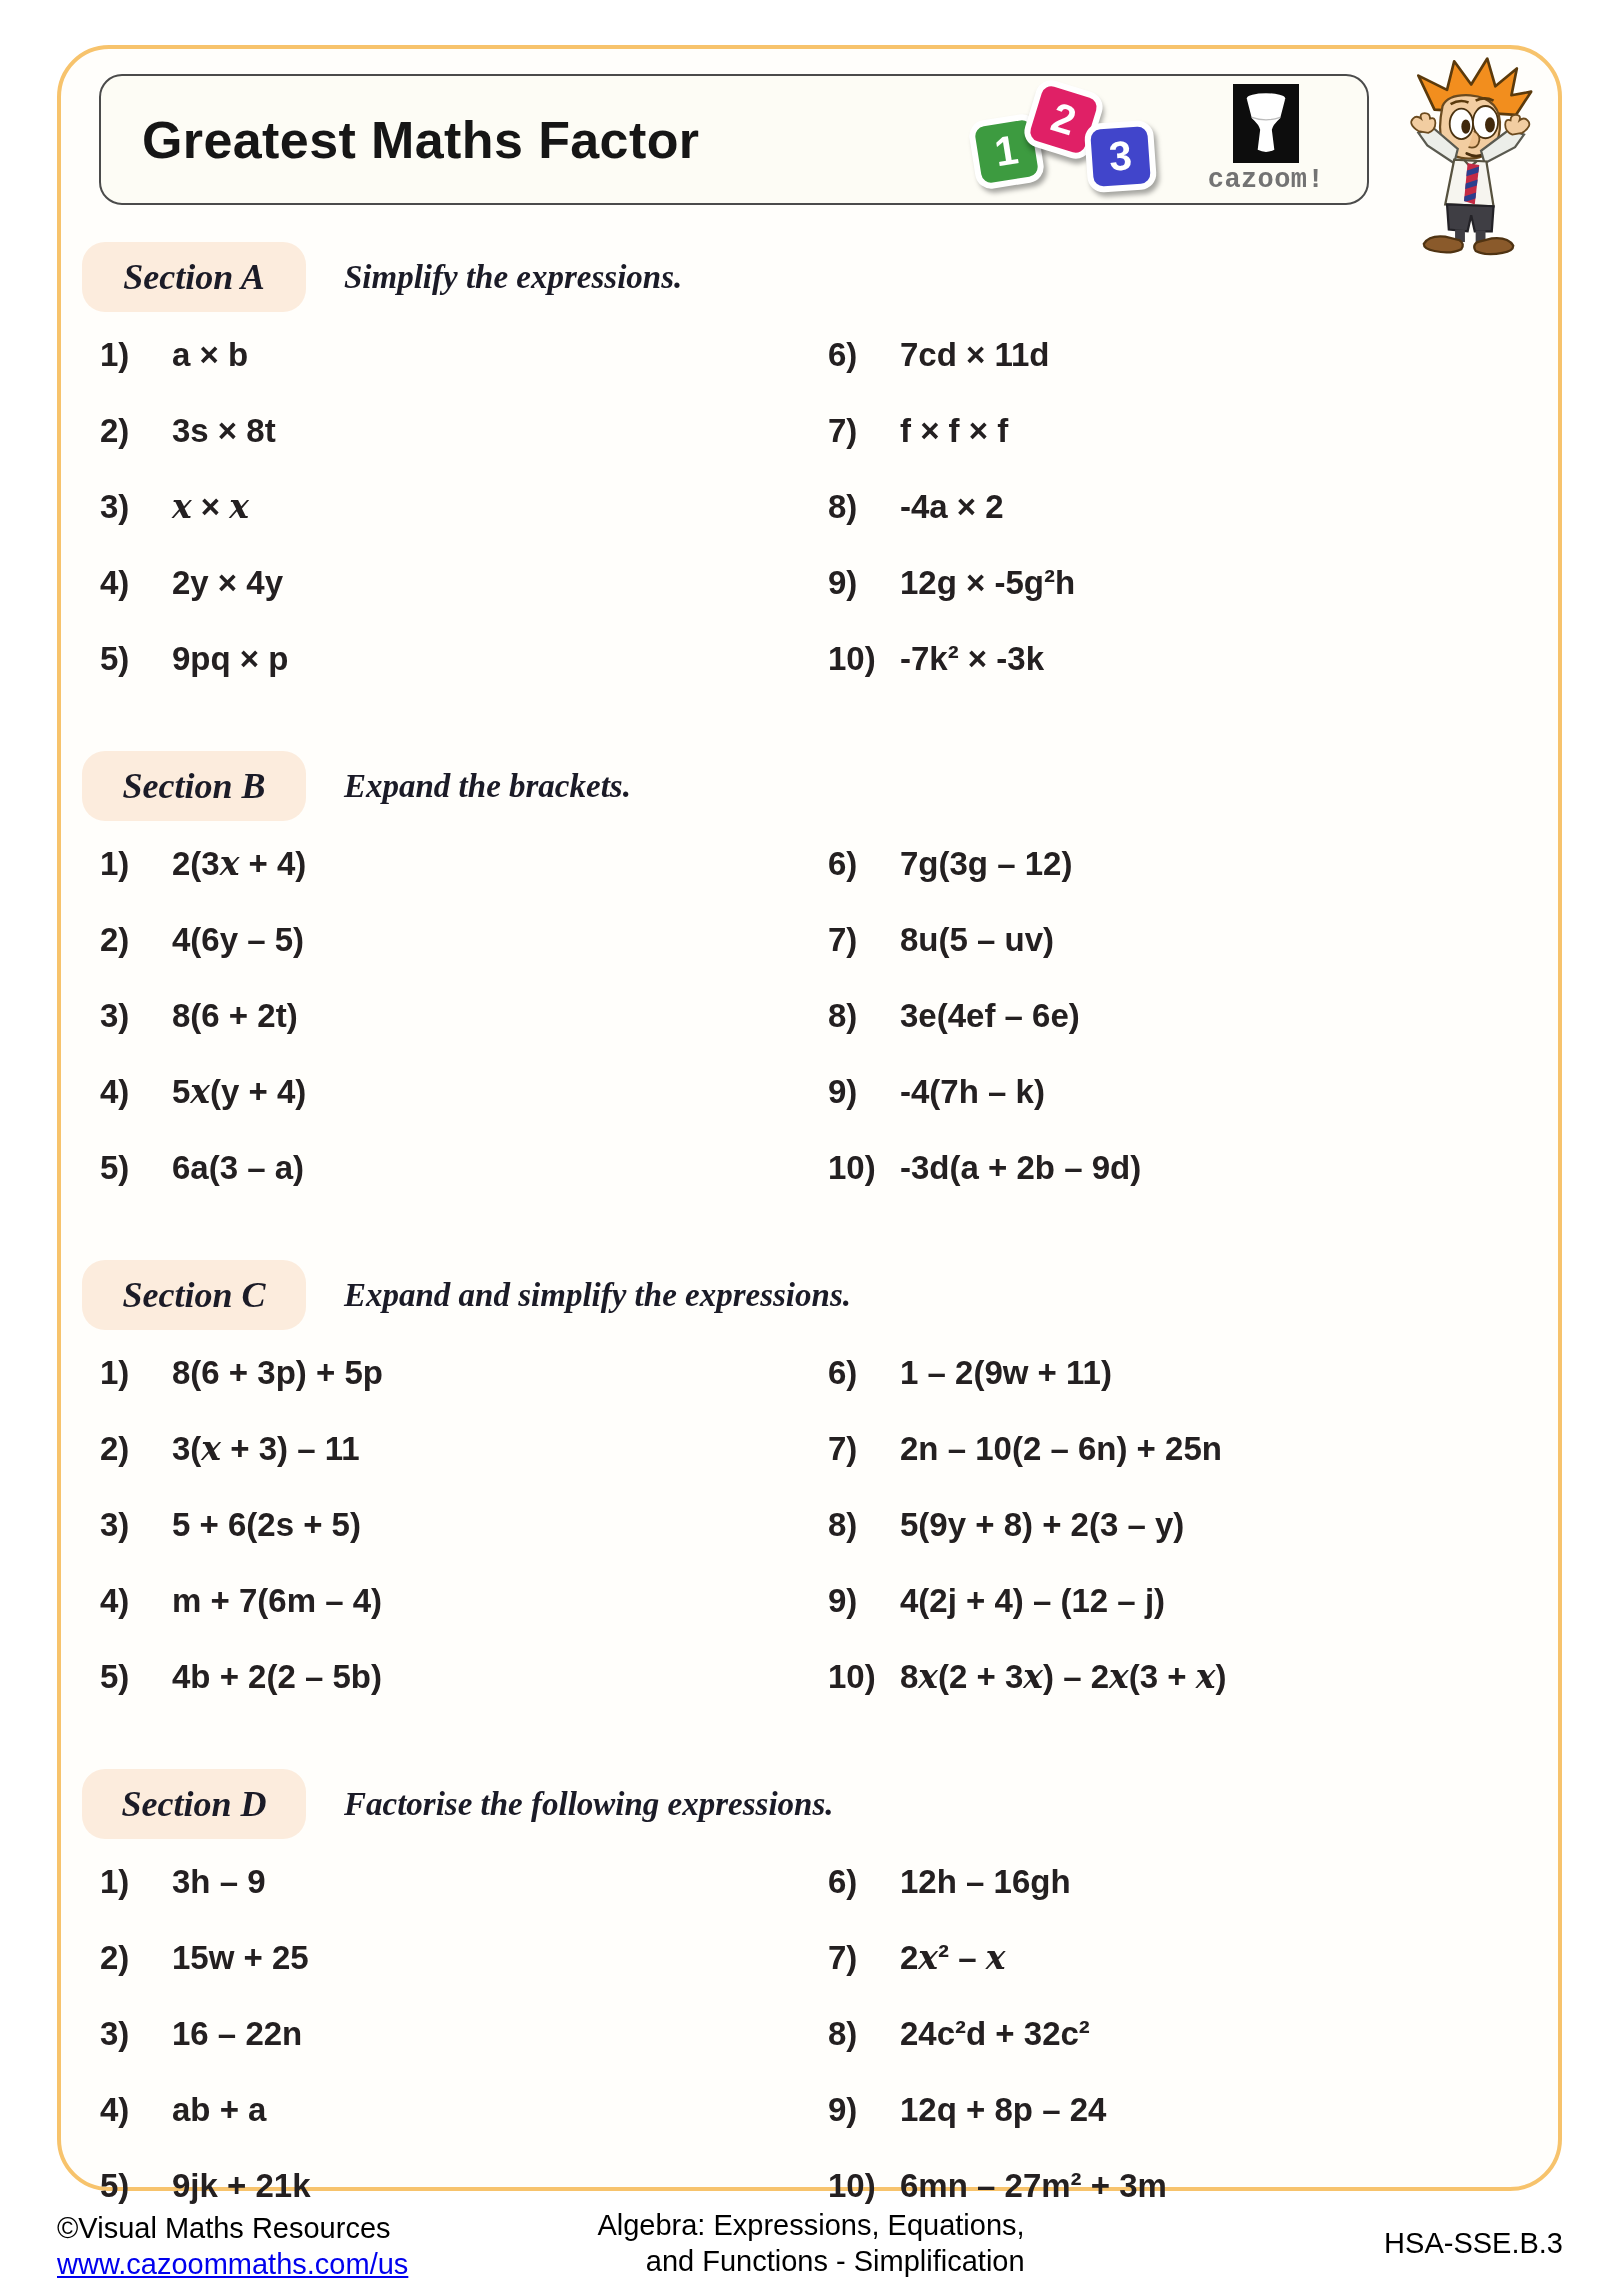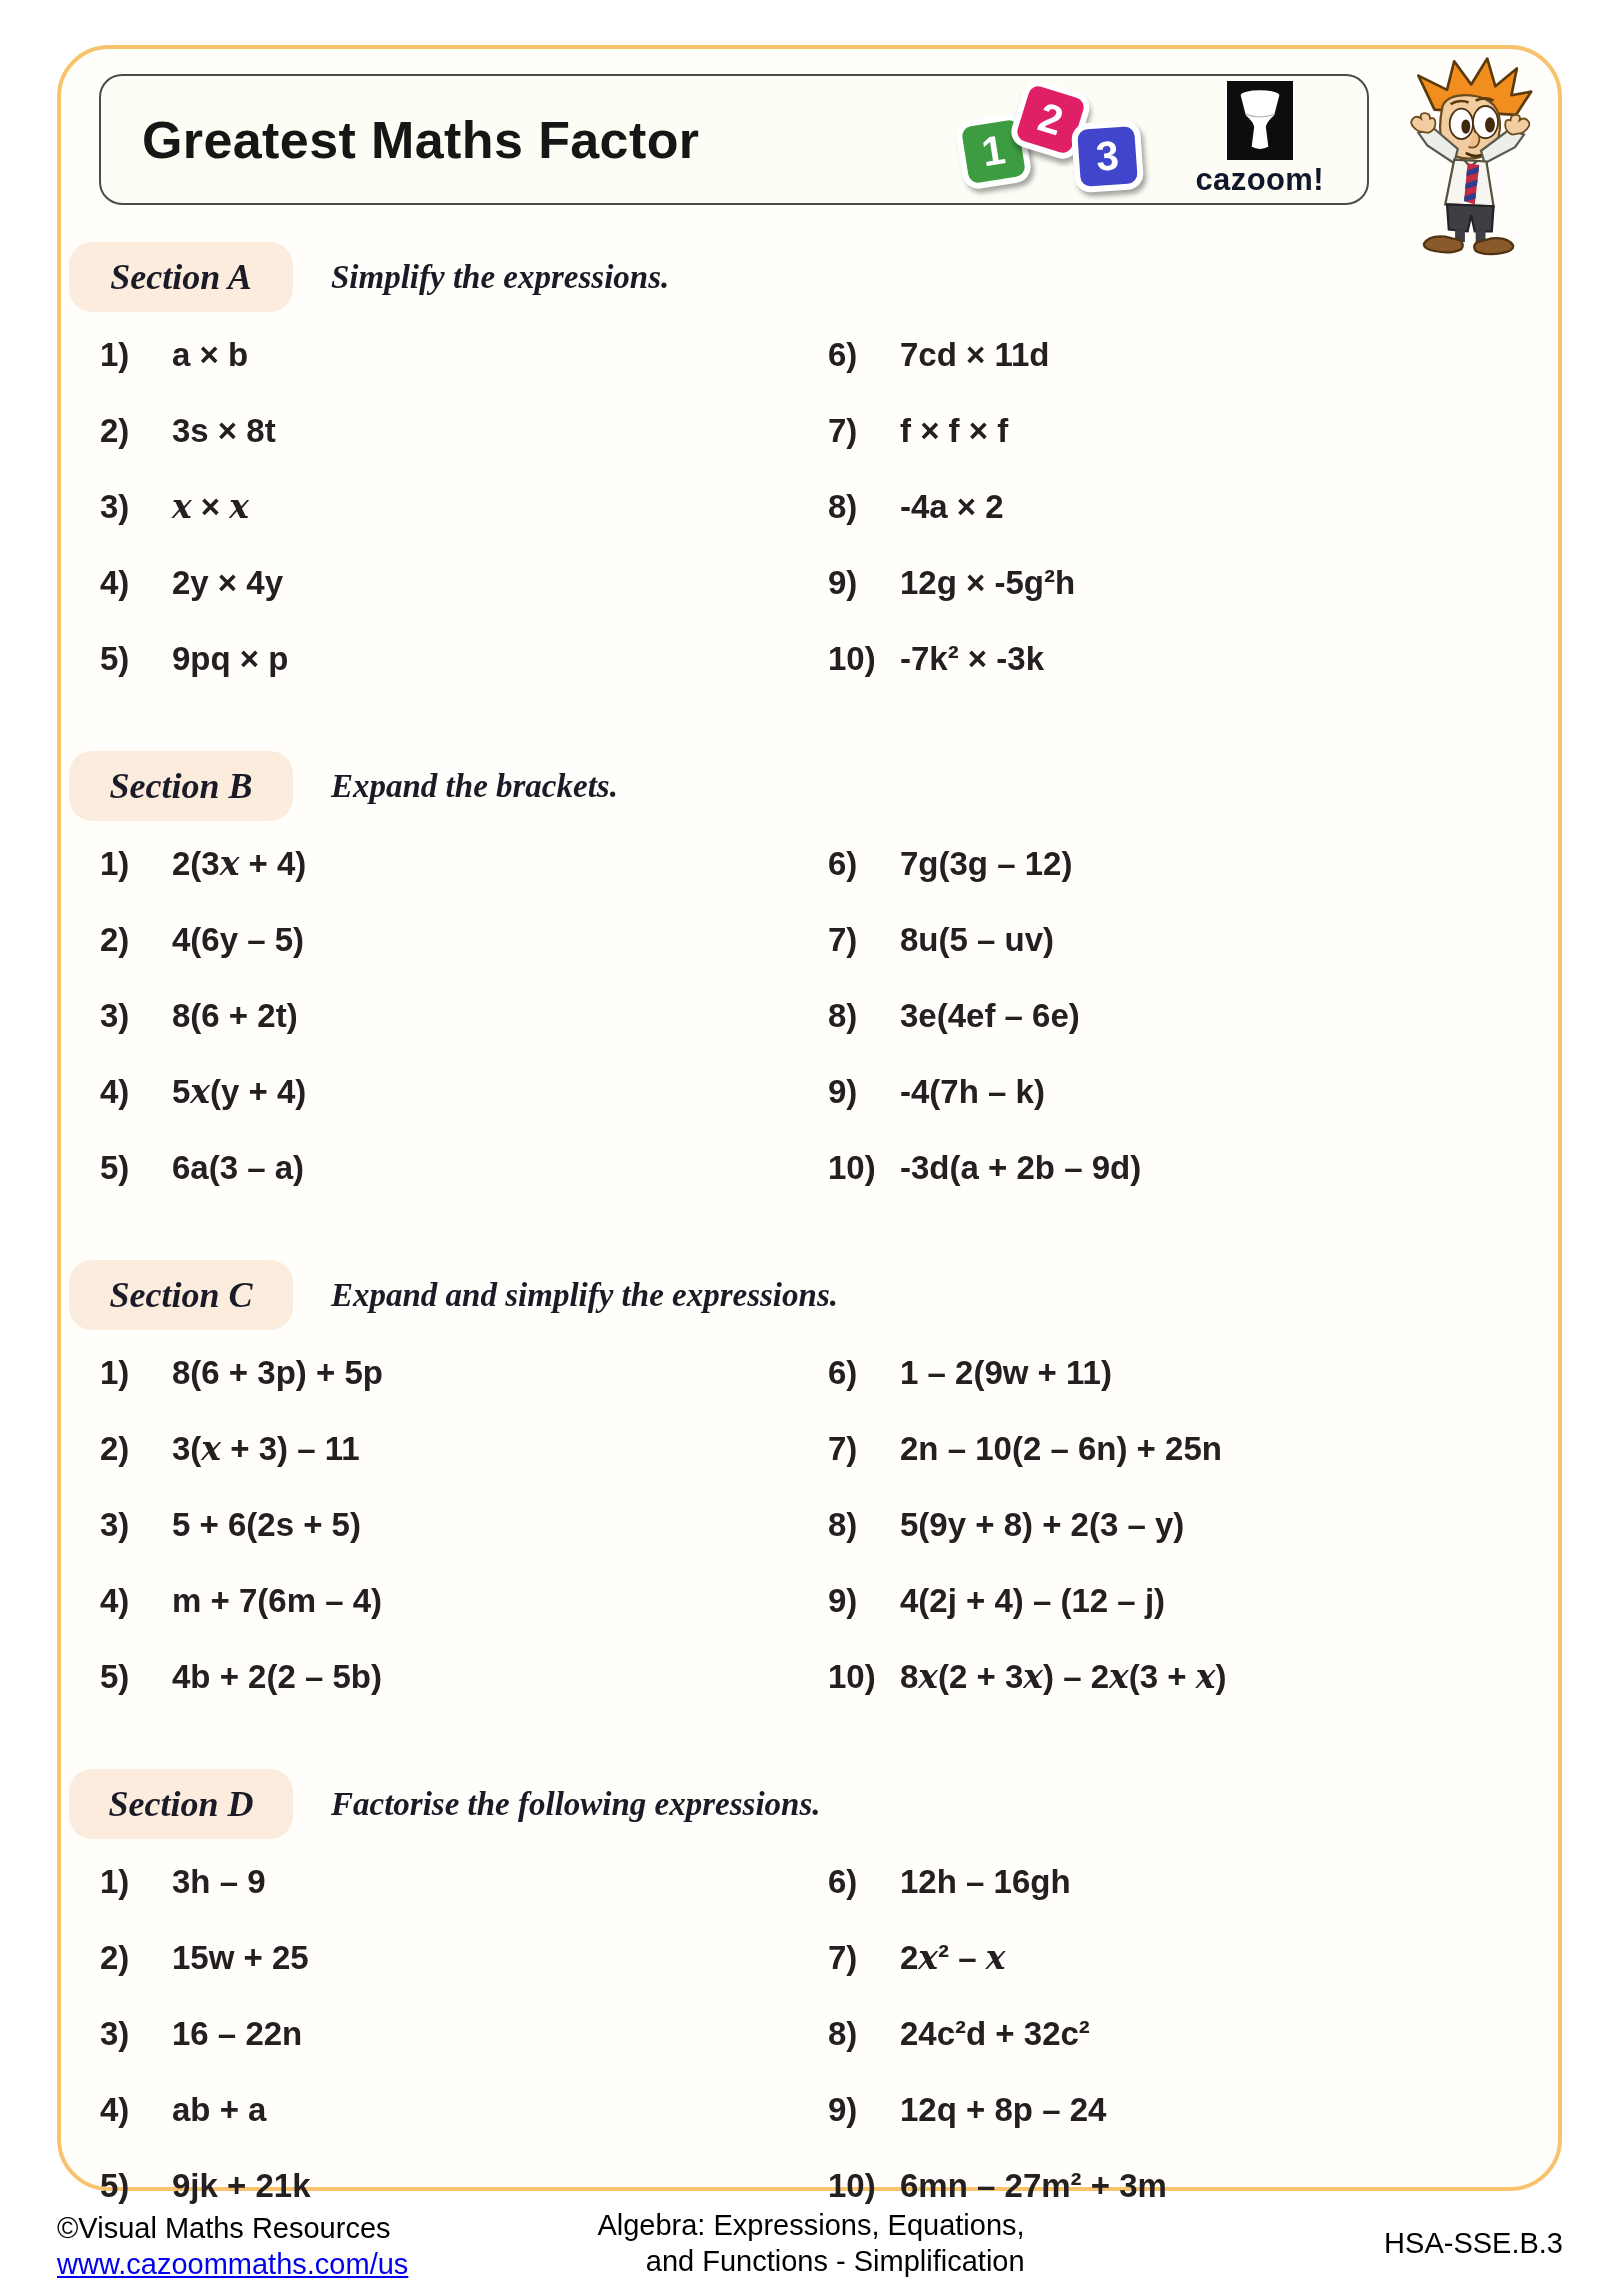--- a/index.html
+++ b/index.html
@@ -31,31 +31,31 @@
   .logo-cluster{display:flex;align-items:center;gap:45px;}
   .tiles{position:relative;width:193px;height:113px;flex-shrink:0;}
   .tile{position:absolute;width:57px;height:57px;border-radius:16px;border:6.3px solid #fff;
         color:#fff;font-size:41px;font-weight:bold;display:flex;align-items:center;
         justify-content:center;box-shadow:2.7px 4.5px 5.4px rgba(0,0,0,.35);}
   .tile-1{left:1.8px;top:34px;background:var(--tile-green);transform:rotate(-9deg);z-index:1;}
   .tile-2{left:59px;top:1.8px;background:var(--tile-pink);transform:rotate(17deg);z-index:2;}
   .tile-3{left:116px;top:39px;background:var(--tile-blue);transform:rotate(-4deg);z-index:3;}
   .cazoom-logo{display:flex;flex-direction:column;align-items:center;}
   .drum-box{width:66px;height:79px;background:#0d0d0d;display:flex;align-items:center;justify-content:center;}
-  .cazoom-text{font-family:Liberation Sans, sans-serif;font-weight:bold;font-size:31px;color:#0f172a;
+  .cazoom-text{font-family:Liberation Mono, monospace;font-weight:bold;font-size:27px;color:#737373;
                margin-top:1.8px;letter-spacing:0.4px;}
 
   
   .mascot{position:absolute;left:1318px;top:3.6px;width:179px;height:217px;}
 
   
   .content{position:absolute;left:0;top:193px;width:100%;}
   .section{margin-bottom:34px;}
   .sec-head{display:flex;align-items:center;height:70px;margin-bottom:25px;}
-  .sec-label{margin-left:8px;height:70px;box-sizing:border-box;background:var(--label-bg);
+  .sec-label{margin-left:21px;height:70px;box-sizing:border-box;background:var(--label-bg);
              border-radius:23px;display:flex;align-items:center;justify-content:center;
              font-family:"Liberation Serif",serif;font-style:italic;font-weight:bold;
              font-size:36px;color:var(--serif-ink);padding:0 29px;min-width:224px;}
   .sec-instr{margin-left:38px;font-family:"Liberation Serif",serif;font-style:italic;
              font-size:33px;color:var(--serif-ink);font-weight:bold;}
   .problems{display:flex;padding-left:39px;}
   .col{width:728px;display:flex;flex-direction:column;}
   .prob{display:flex;margin-bottom:40px;font-size:33px;font-weight:bold;
         color:var(--ink);line-height:36px;}
   .pnum{width:72px;flex-shrink:0;}

